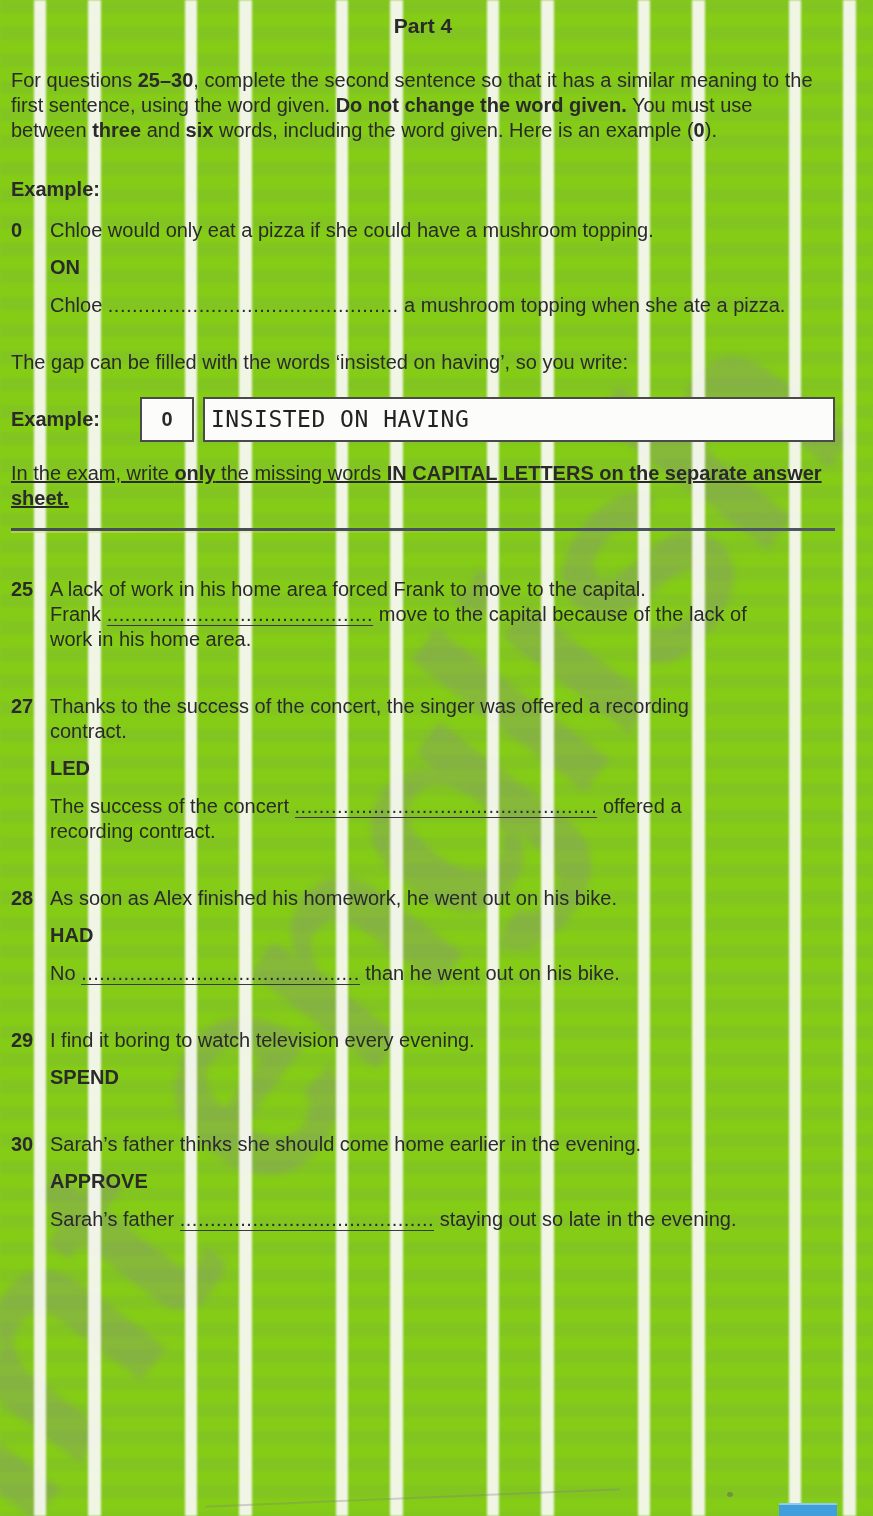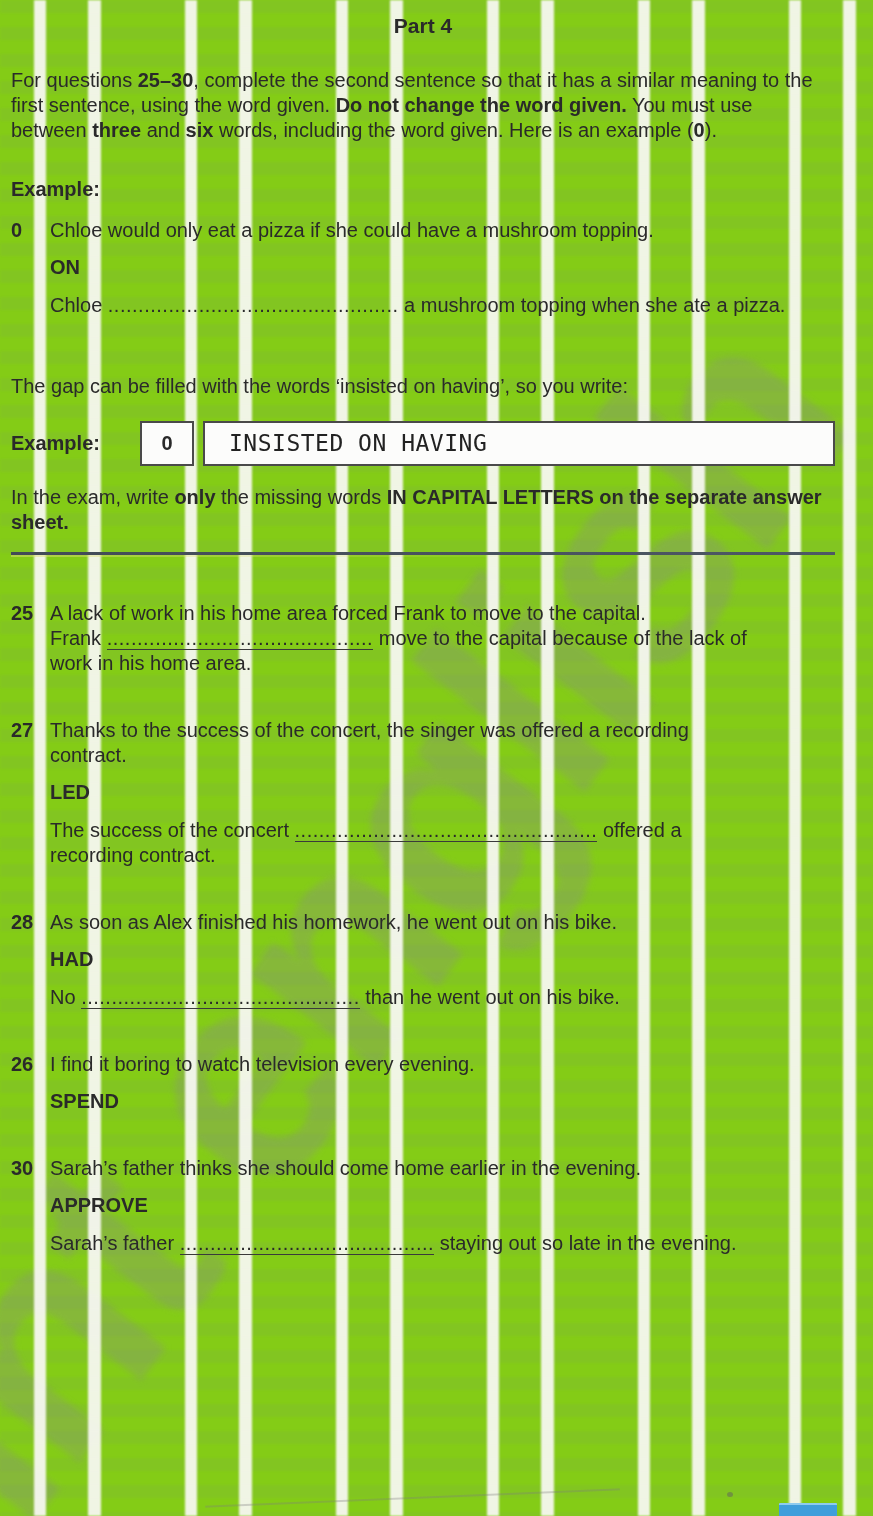--- a/index.html
+++ b/index.html
@@ -39,30 +39,30 @@
   .content{position:relative; z-index:2; padding:13px 38px 0 11px;}
   .title{text-align:center; font-weight:bold; font-size:21px; margin:0 0 30px 0;}
   b{font-weight:bold;}
   .intro{margin:0 0 34px 0; max-width:818px;}
   .ex-heading{font-weight:bold; margin:0 0 16px 0;}
   .item-row{display:flex; margin:0;}
   .qnum{flex:0 0 39px; font-weight:bold;}
   .qbody{flex:1;}
   .kw{font-weight:bold; margin:12px 0 13px 39px;}
   .gapline{margin:0 0 0 39px;}
-  .gap-ex{margin-bottom:56px;}
+  .gap-ex{margin-bottom:32px;}
   .fill-note{margin:8px 0 22px 0;}
   .answer-row{display:flex; align-items:stretch; margin:0 0 19px 0;}
   .answer-label{font-weight:bold; flex:0 0 129px; align-self:center;}
   .box-num{flex:0 0 50px; height:41px; border:2px solid #4a4a4a; background:#fcfcfb;
     display:flex; align-items:center; justify-content:center; font-weight:bold;}
   .box-answer{flex:1; height:41px; border:2px solid #4a4a4a; background:#fcfcfb; margin-left:9px;
-    display:flex; align-items:center; padding-left:24px;
+    display:flex; align-items:center; padding-left:6px;
     font-family:"DejaVu Sans Mono", monospace; font-size:23px; letter-spacing:0.5px; color:#222;}
-  .note2{margin:0 0 17px 0; max-width:818px;}
+  .note2{margin:0 0 17px 0; max-width:818px;text-decoration:underline;}
   .rule{position:relative; height:3px; background:linear-gradient(90deg,#424b56,#4d5864); margin:0 0 46px 0;}
   .rule::after{content:""; position:absolute; left:0; top:3px; width:70%; height:2px;
     background:linear-gradient(90deg, rgba(222,222,120,0.5), rgba(222,222,120,0));}
   .question{margin-bottom:42px;}
   .leader{border-bottom:1.5px solid #3a3a3a; letter-spacing:0.5px; white-space:nowrap;}
   .leader.plain{border-bottom:none;}
 </style>
 </head>
 <body>
 
@@ -120,21 +120,21 @@
       <div class="item-row">
         <div class="qnum">28</div>
         <div class="qbody">As soon as Alex finished his homework, he went out on his bike.</div>
       </div>
       <div class="kw">HAD</div>
       <p class="gapline"><span>No </span><span class="leader">..............................................</span><span> than he went out on his bike.</span></p>
     </div>
 
     <div class="question">
       <div class="item-row">
-        <div class="qnum">26</div>
+        <div class="qnum">29</div>
         <div class="qbody">I find it boring to watch television every evening.</div>
       </div>
       <div class="kw">SPEND</div>
     </div>
 
     <div class="question">
       <div class="item-row">
         <div class="qnum">30</div>
         <div class="qbody">Sarah’s father thinks she should come home earlier in the evening.</div>
       </div>

